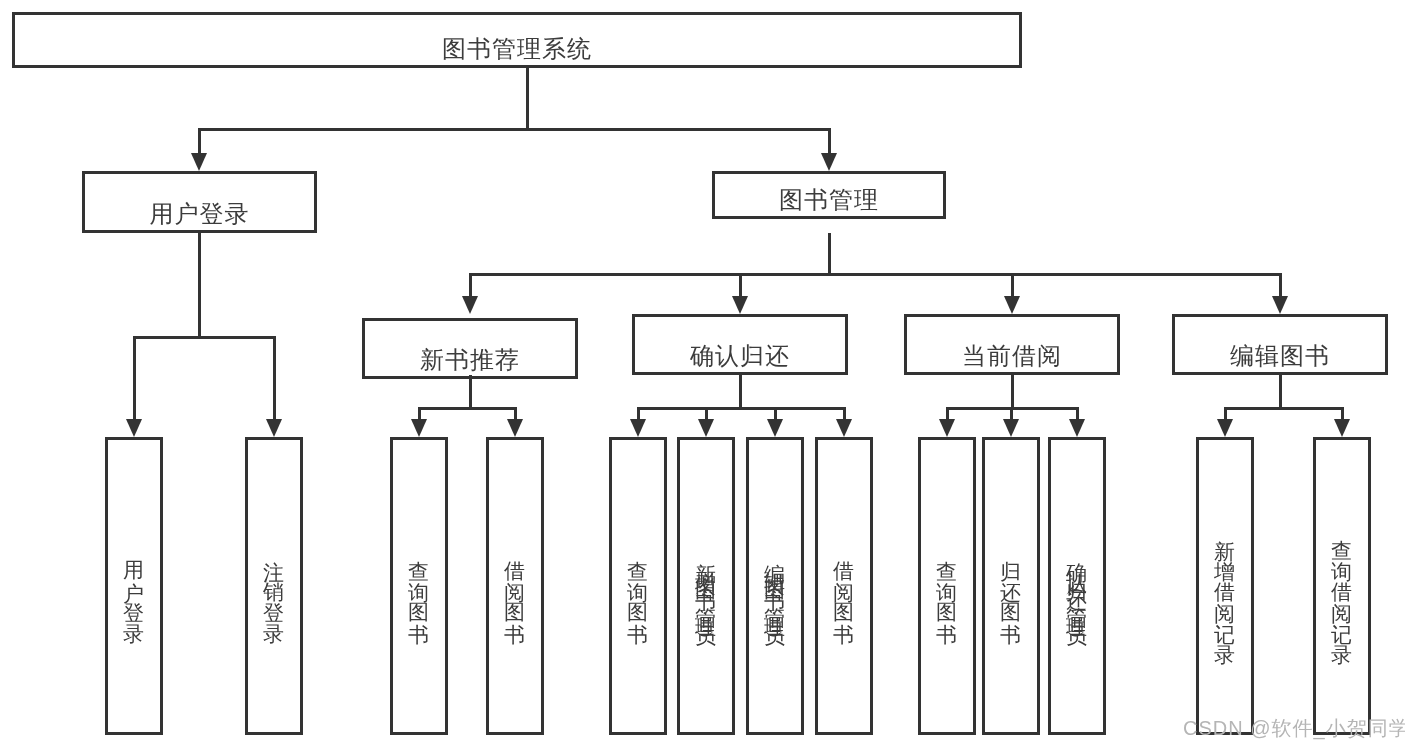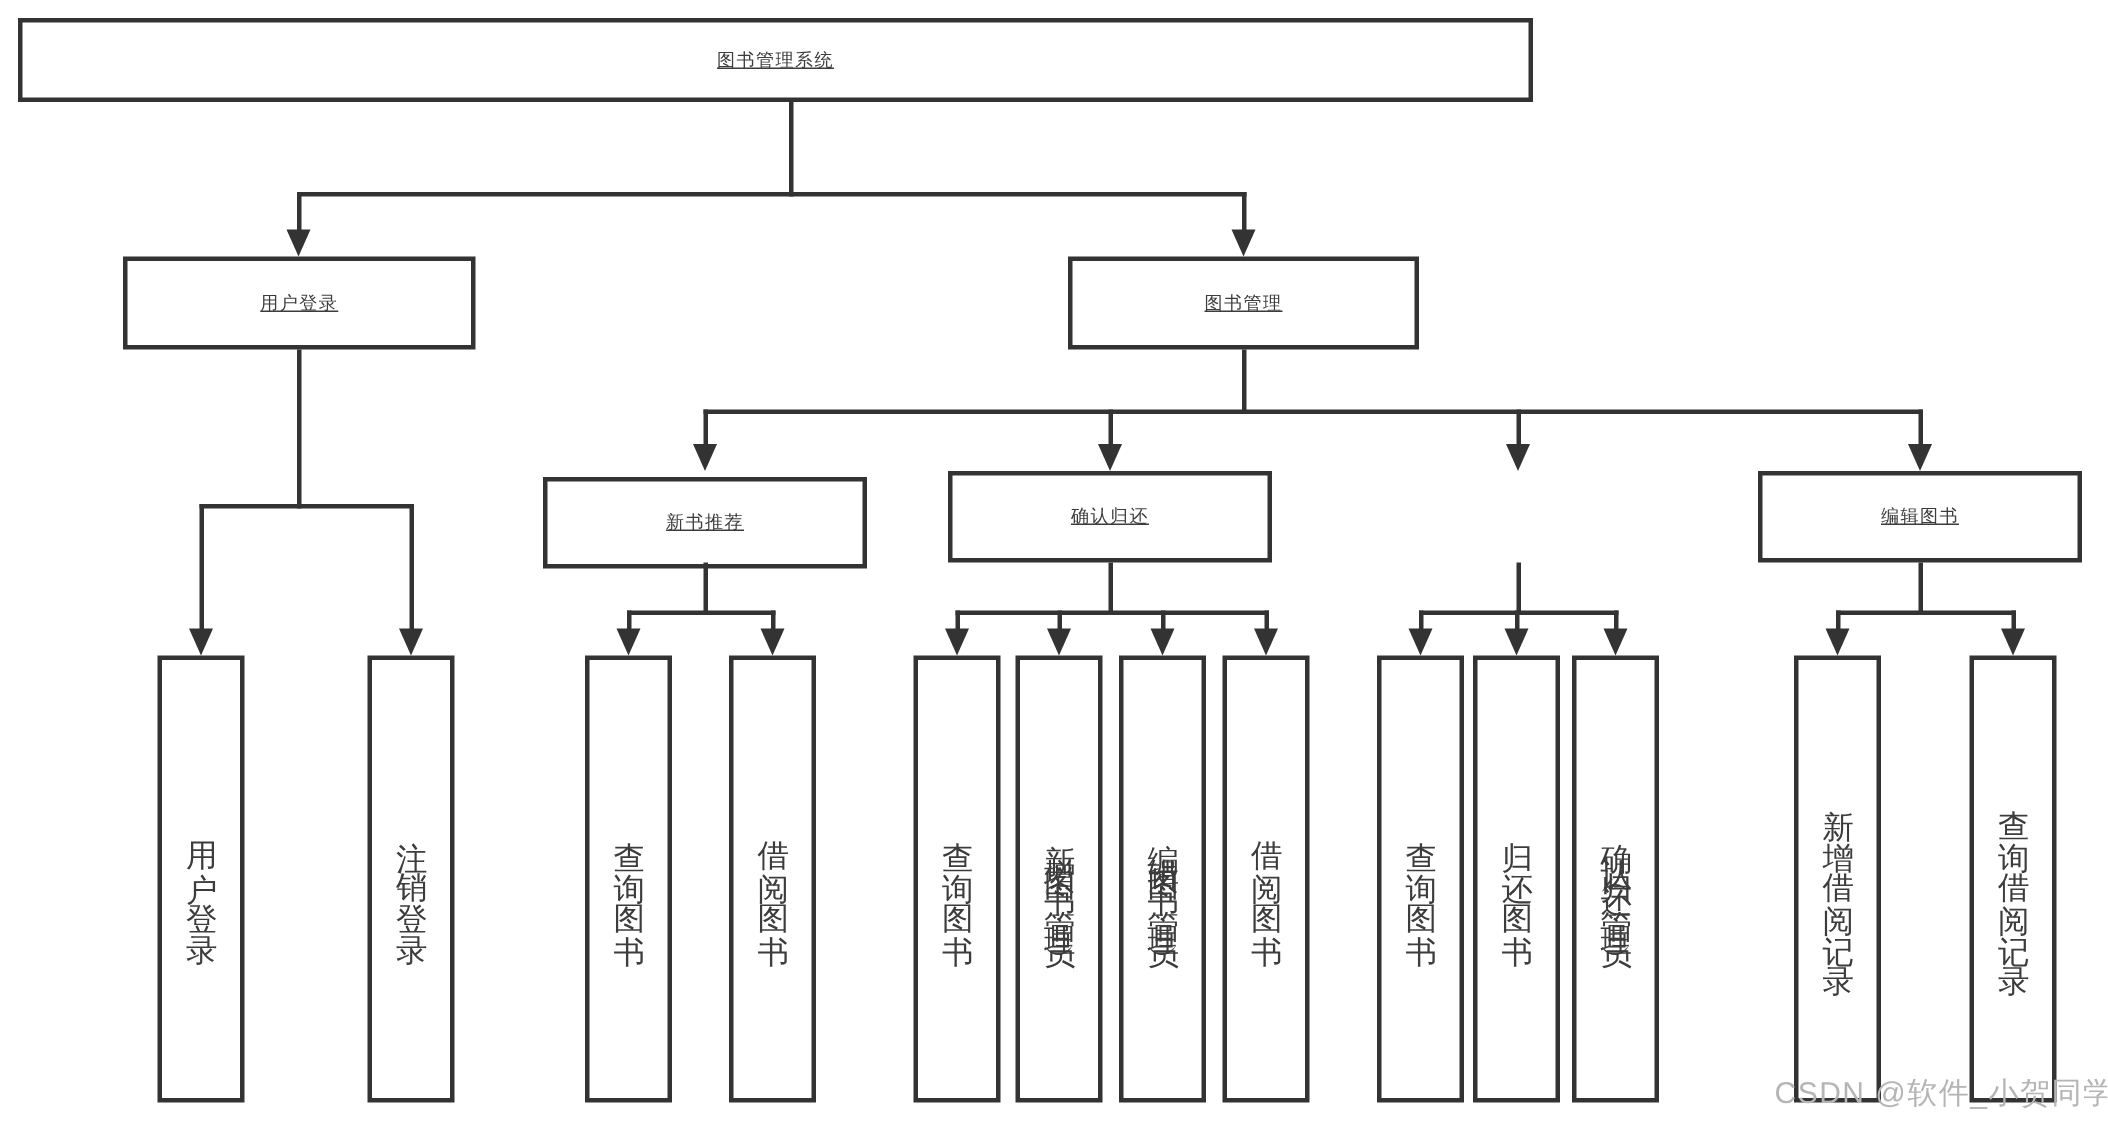--- a/index.html
+++ b/index.html
@@ -6,22 +6,22 @@
   #canvas{
     position:relative;
     width:1405px;height:747px;
     background:#ffffff;
     font-family:"Liberation Sans","DejaVu Sans",sans-serif;
     overflow:hidden;
   }
   .node{
     position:absolute;box-sizing:border-box;
     border:3px solid #333333;background:#ffffff;
-    display:flex;align-items:center;justify-content:center;
-    font-size:12px;color:#3c3c3c;letter-spacing:1px;text-decoration:underline;
+    display:flex;align-items:flex-end;justify-content:center;
+    font-size:24px;color:#3c3c3c;letter-spacing:1px;
   }
   .leafbox{
     position:absolute;box-sizing:border-box;
     top:437px;width:58px;height:298px;
     border:3px solid #333333;background:#ffffff;
     display:flex;align-items:center;justify-content:center;
   }
   .vtext{
     writing-mode:vertical-rl;text-orientation:mixed;
     font-size:21px;line-height:1;letter-spacing:21px;
@@ -45,29 +45,32 @@
 
 <div id="canvas">
 
   <div class="node" style="left:12px;top:12px;width:1010px;height:56px">
     <span>图书管理系统</span>
   </div>
 
   <div class="node" style="left:82px;top:171px;width:235px;height:62px">
     <span>用户登录</span>
   </div>
-  <div class="node" style="left:712px;top:171px;width:234px;height:62px">
+  <div class="node" style="left:712px;top:171px;width:234px;height:48px">
     <span>图书管理</span>
   </div>
 
   <div class="node" style="left:362px;top:318px;width:216px;height:61px">
     <span>新书推荐</span>
   </div>
   <div class="node" style="left:632px;top:314px;width:216px;height:61px">
     <span>确认归还</span>
+  </div>
+  <div class="node" style="left:904px;top:314px;width:216px;height:61px">
+    <span>当前借阅</span>
   </div>
   <div class="node" style="left:1172px;top:314px;width:216px;height:61px">
     <span>编辑图书</span>
   </div>
 
   <div class="leafbox" style="left:105px">
     <span class="vtext">用户登录</span>
   </div>
   <div class="leafbox" style="left:245px">
     <span class="vtext">注销登录</span>

